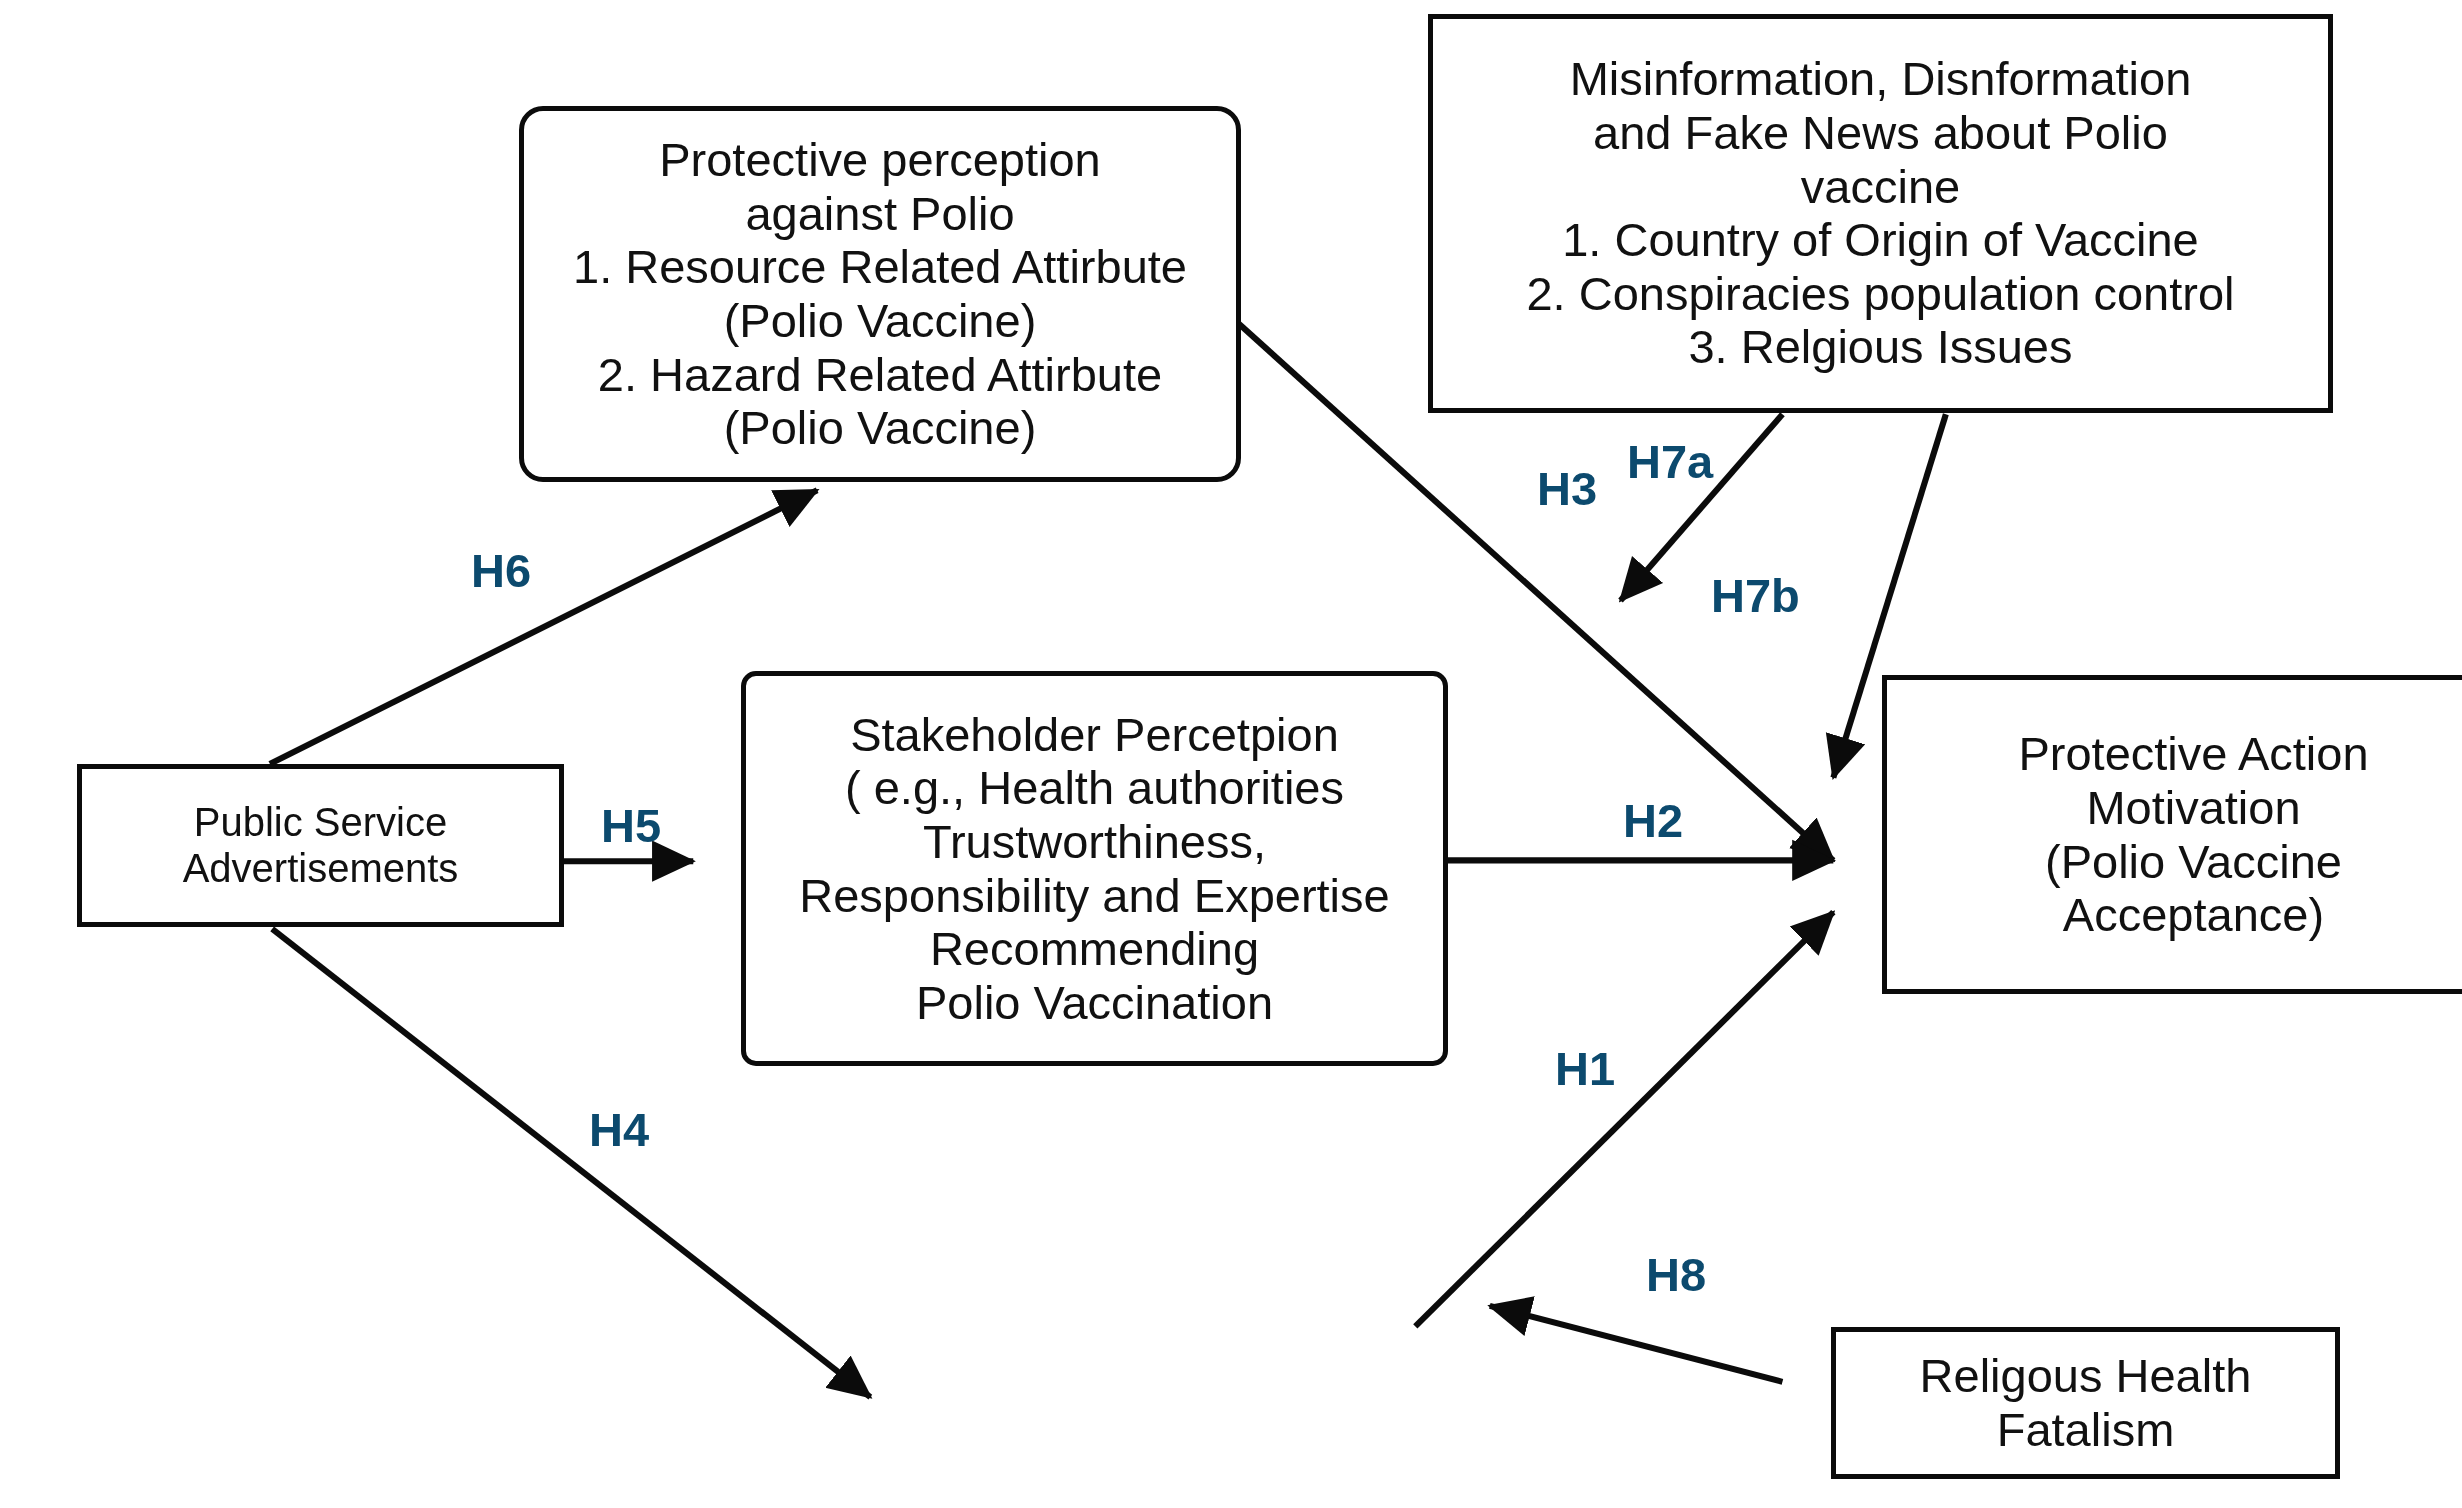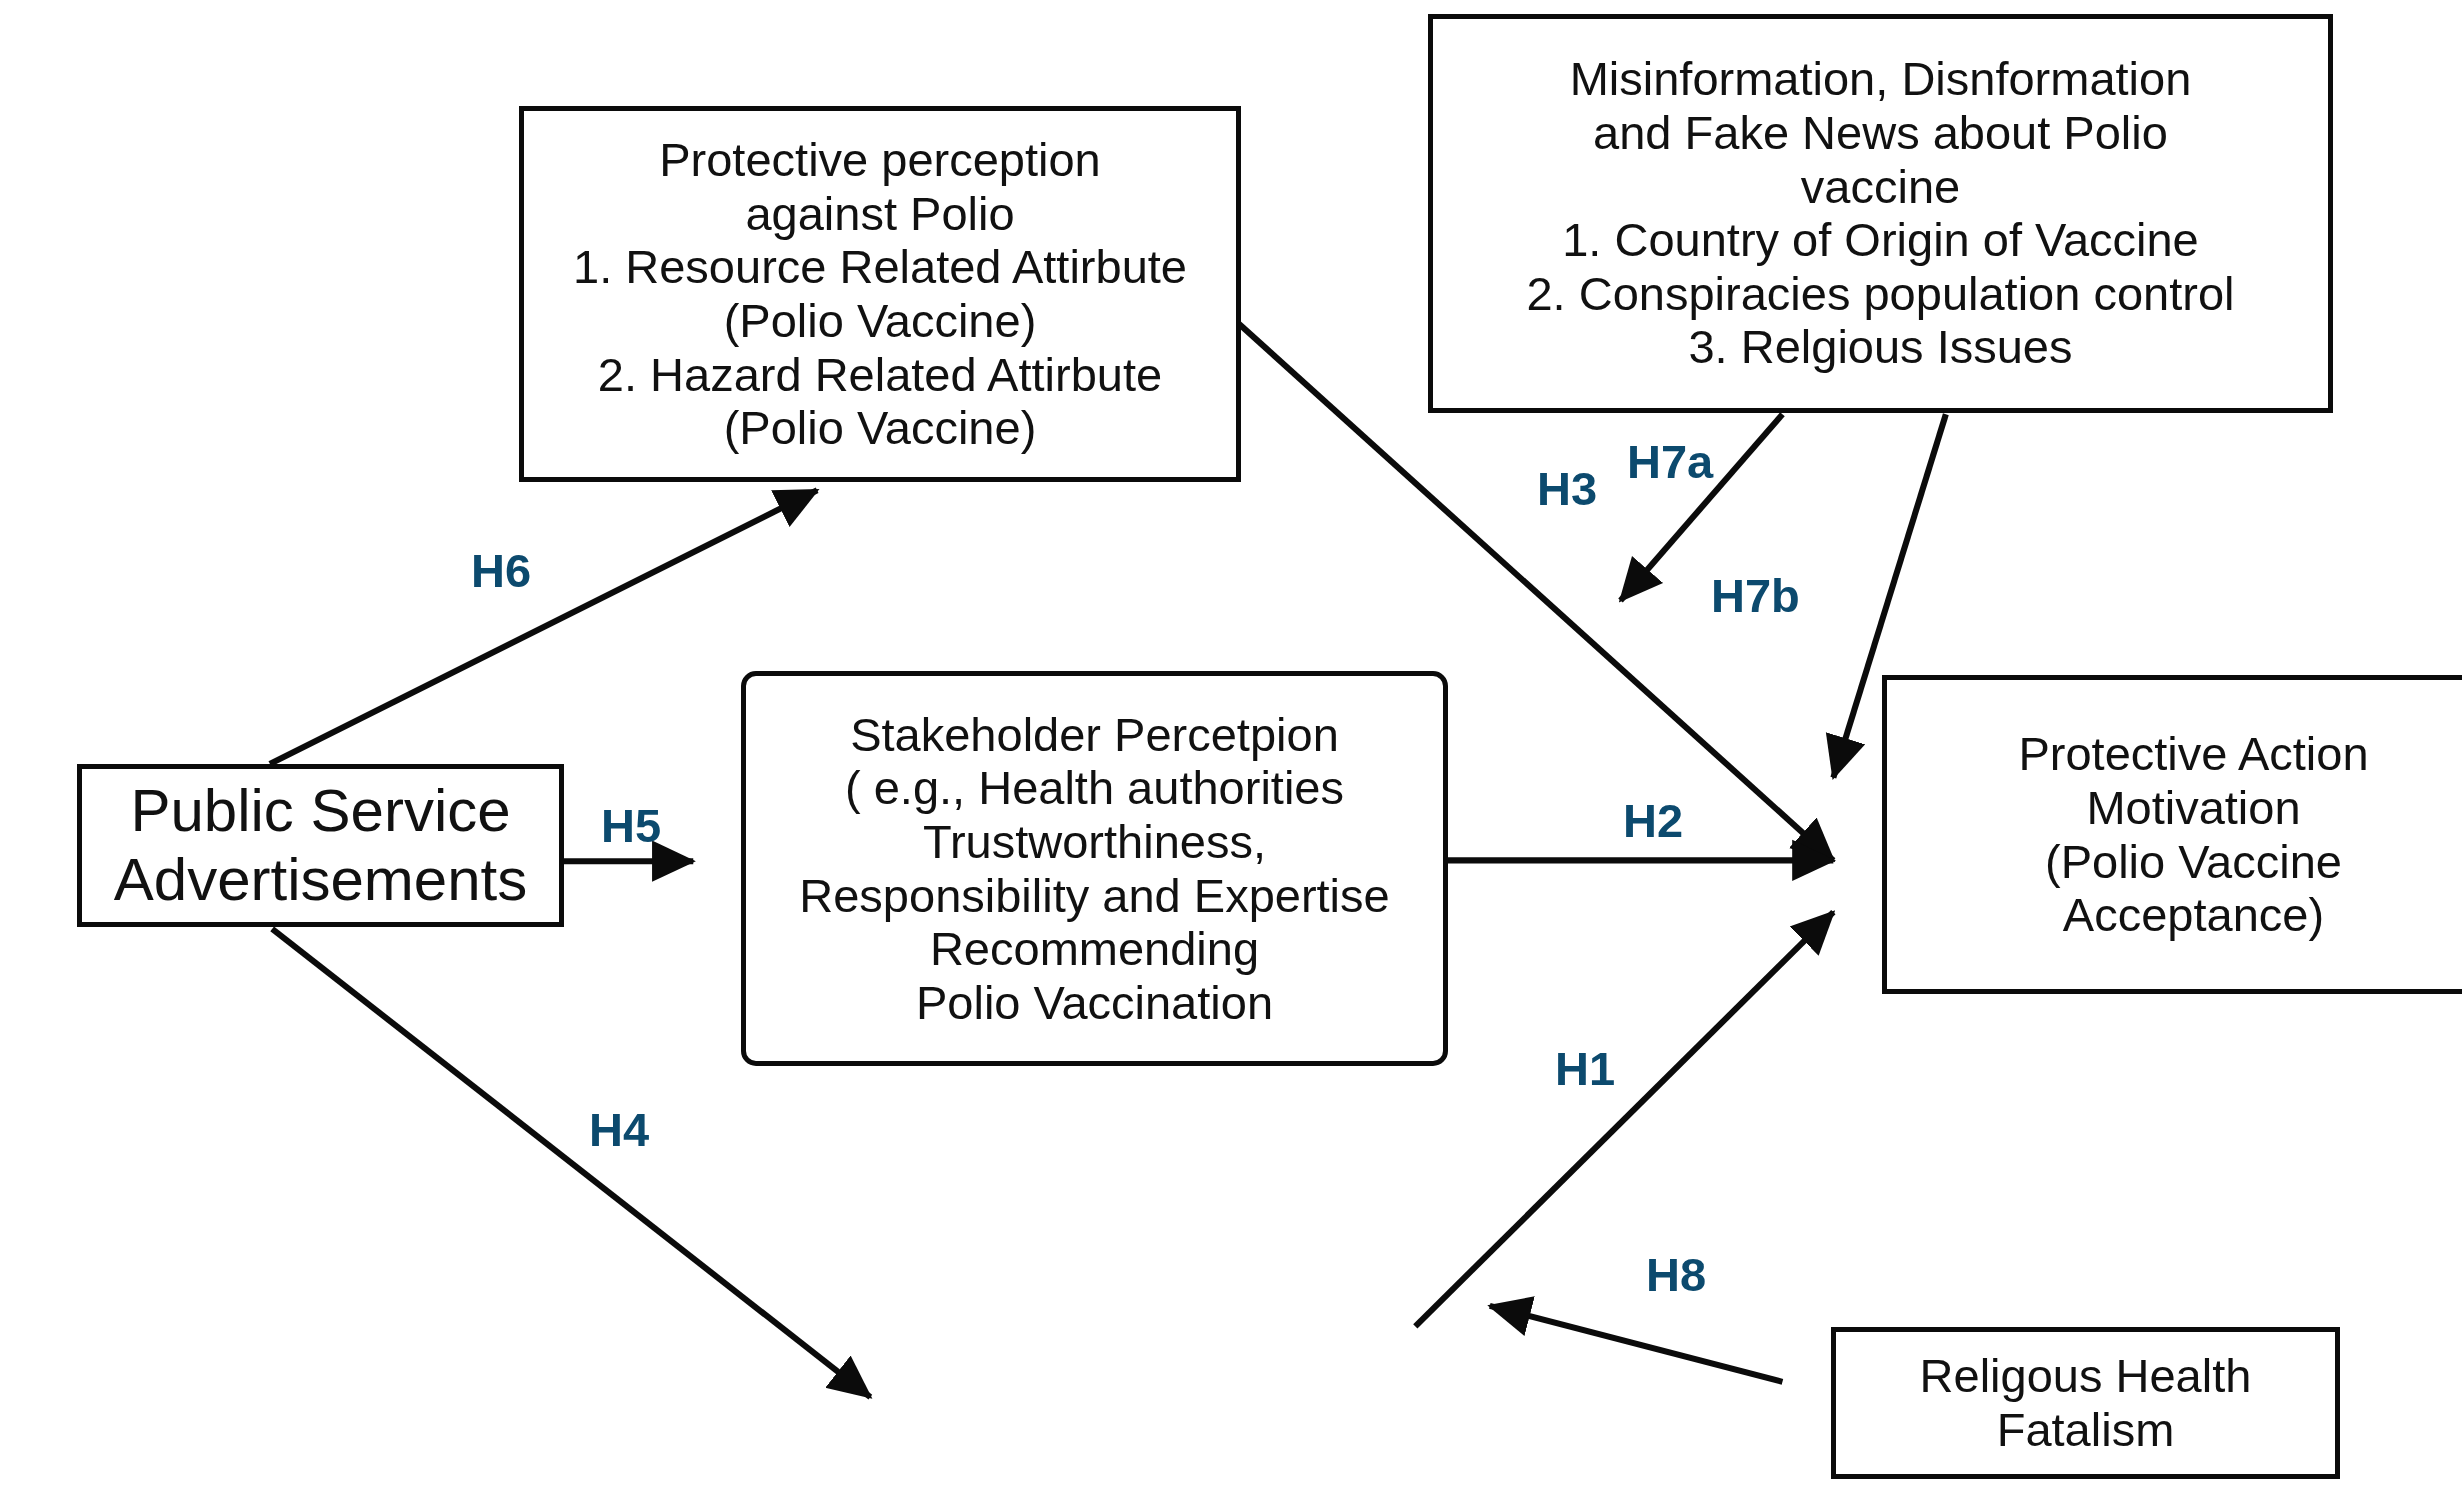--- a/index.html
+++ b/index.html
@@ -35,25 +35,25 @@
     text-align: center;
     color: #111111;
     line-height: 1.14;
     z-index: 3;
     margin-left: 48px;
   }
   .node .node-text {
     white-space: pre-line;
     padding: 0 7.6px;
   }
-  .n-protective-perception { left: 471px;  top: 106px;  width: 722px;  height: 376px;  font-size: 47px; }
+  .n-protective-perception { left: 471px;  top: 106px;  width: 722px;  height: 376px;  font-size: 47px; border-radius: 24px; }
   .n-misinformation        { left: 1380px; top: 13.7px;   width: 905px; height: 399px;  font-size: 47px; }
   .n-stakeholder           { left: 693px;  top: 671px;  width: 707px;  height: 395px;  font-size: 47px; border-radius: 15px; }
   .n-pam                   { left: 1834px; top: 675px;  width: 623px;  height: 319px;  font-size: 47px; }
-  .n-psa                   { left: 29px;   top: 764px; width: 487px;  height: 163px;  font-size: 60px; }
+  .n-psa                   { left: 29px;   top: 764px; width: 487px;  height: 163px;  font-size: 40px; }
   .n-risk-perception       { left: 870px; top: 1323px; width: 547px;  height: 152px;  font-size: 47px; }
   .n-fatalism              { left: 1783px; top: 1327px; width: 509px;  height: 152px;  font-size: 47px; }
 
   .edge-label {
     position: absolute;
     font-family: "Liberation Sans", sans-serif;
     font-weight: bold;
     font-size: 47px;
     color: #0c4a6e;
     white-space: nowrap;

